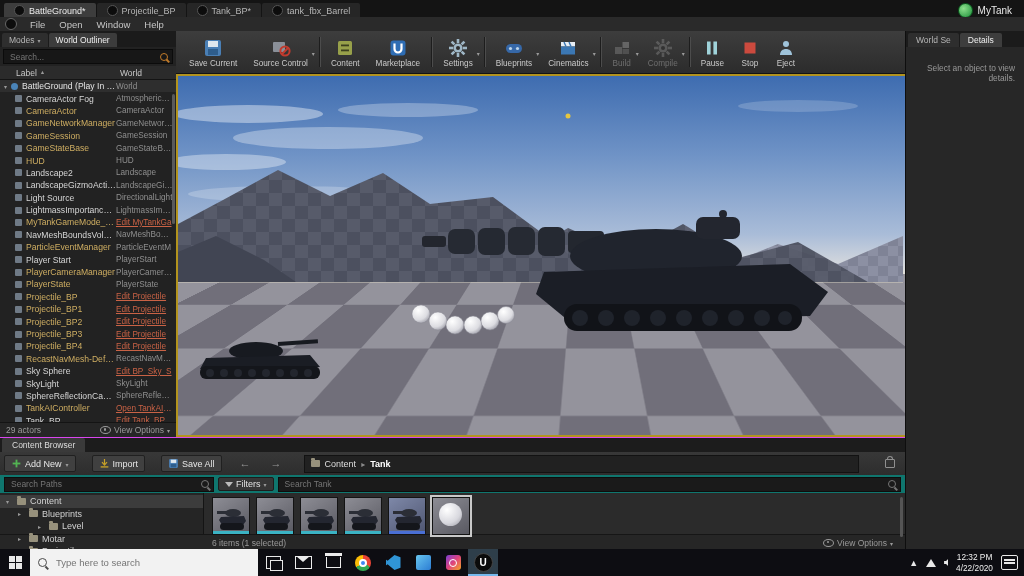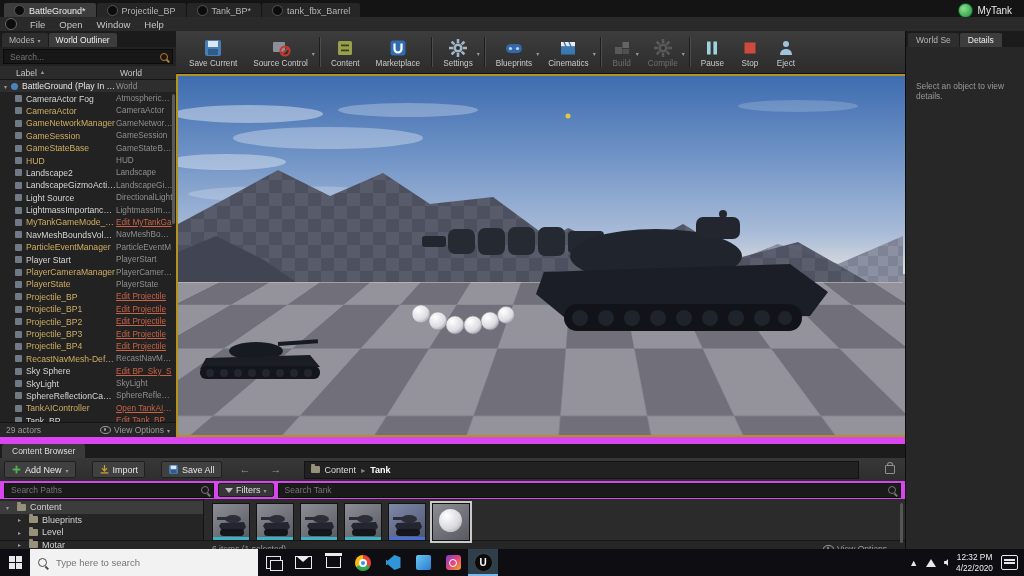--- a/index.html
+++ b/index.html
@@ -68,24 +68,24 @@
     transform:perspective(270px) rotateX(57deg);transform-origin:50% 0}
   .scene{position:absolute;left:0;top:0;width:725px;height:360px}
   .counter{position:absolute;top:8px;right:16px;font-size:25px;font-weight:bold;color:#fff;
     text-shadow:0 1px 3px rgba(0,0,0,.55);font-family:"DejaVu Sans",sans-serif}
 
   
   .rpanel{position:absolute;top:31px;left:905px;width:119px;height:518px;background:#272727;border-left:1px solid #0e0e0e;display:flex;flex-direction:column}
   .rtabs{display:flex;height:16px;background:#1b1b1b;align-items:flex-end;padding:0 2px}
   .rtab{font-size:8.5px;padding:2px 8px;background:#2e2e2e;color:#b5b5b5;margin-right:1px;border-radius:2px 2px 0 0;white-space:nowrap;overflow:hidden;max-width:52px;text-overflow:ellipsis}
   .rtab.active{background:#3d3d3d;color:#eee}
-  .rmsg{margin-top:34px;text-align:left;font-size:8.4px;color:#9a9a9a;padding:0 10px}
+  .rmsg{margin-top:16px;text-align:right;font-size:8.4px;color:#9a9a9a;padding:0 10px}
 
   
-  .cb{position:absolute;top:437px;left:0;width:905px;height:112px;background:#d946ef;border-top:7px solid #d946ef;display:flex;flex-direction:column}
+  .cb{position:absolute;top:437px;left:0;width:905px;height:112px;background:#0f766e;border-top:1px solid #d946ef;display:flex;flex-direction:column}
   .cbtabs{height:14px;background:#1c1c1c;display:flex;align-items:flex-end}
   .cbtab{font-size:8.5px;background:#3a3a3a;color:#ddd;padding:2px 10px;border-radius:2px 2px 0 0;margin-left:2px}
   .cbtool{height:23px;display:flex;align-items:center;gap:16px;padding:0 4px;background:linear-gradient(#383838,#2d2d2d)}
   .cbbtn{display:flex;align-items:center;gap:3px;font-size:9px;color:#e6e6e6;padding:2px 6px;background:#404040;border:1px solid #202020;border-radius:2px}
   .bicon{width:11px;height:11px}.bicon svg{width:100%;height:100%;display:block}
   .cbbtn .dda{margin-left:1px}
   .navarr{color:#9a9a9a;font-size:11px;padding:0 2px;line-height:1}
   .crumbbar{flex:1;height:16px;background:#212121;border:1px solid #121212;display:flex;align-items:center;padding:0 6px;gap:5px;font-size:9px;color:#ddd;margin:0 4px}
   .crumb-sep::after{content:"▸";color:#8a8a8a;font-size:8px}
   .crumb-tail{font-weight:bold;color:#fff}
@@ -673,21 +673,21 @@
           <div class="titem sel" style="padding-left: 6px;">
             <span class="arrow">▾</span>
             <span class="folder"></span>
             <span>Content</span>
           </div>
           <div class="titem" style="padding-left: 18px;">
             <span class="arrow">▸</span>
             <span class="folder"></span>
             <span>Blueprints</span>
           </div>
-          <div class="titem" style="padding-left: 18px;">
+          <div class="titem" style="padding-left: 18px; margin-left: 20px;">
             <span class="arrow">▸</span>
             <span class="folder"></span>
             <span>Level</span>
           </div>
           <div class="titem" style="padding-left: 18px;">
             <span class="arrow">▸</span>
             <span class="folder"></span>
             <span>Motar</span>
           </div>
           <div class="titem" style="padding-left: 18px;">

